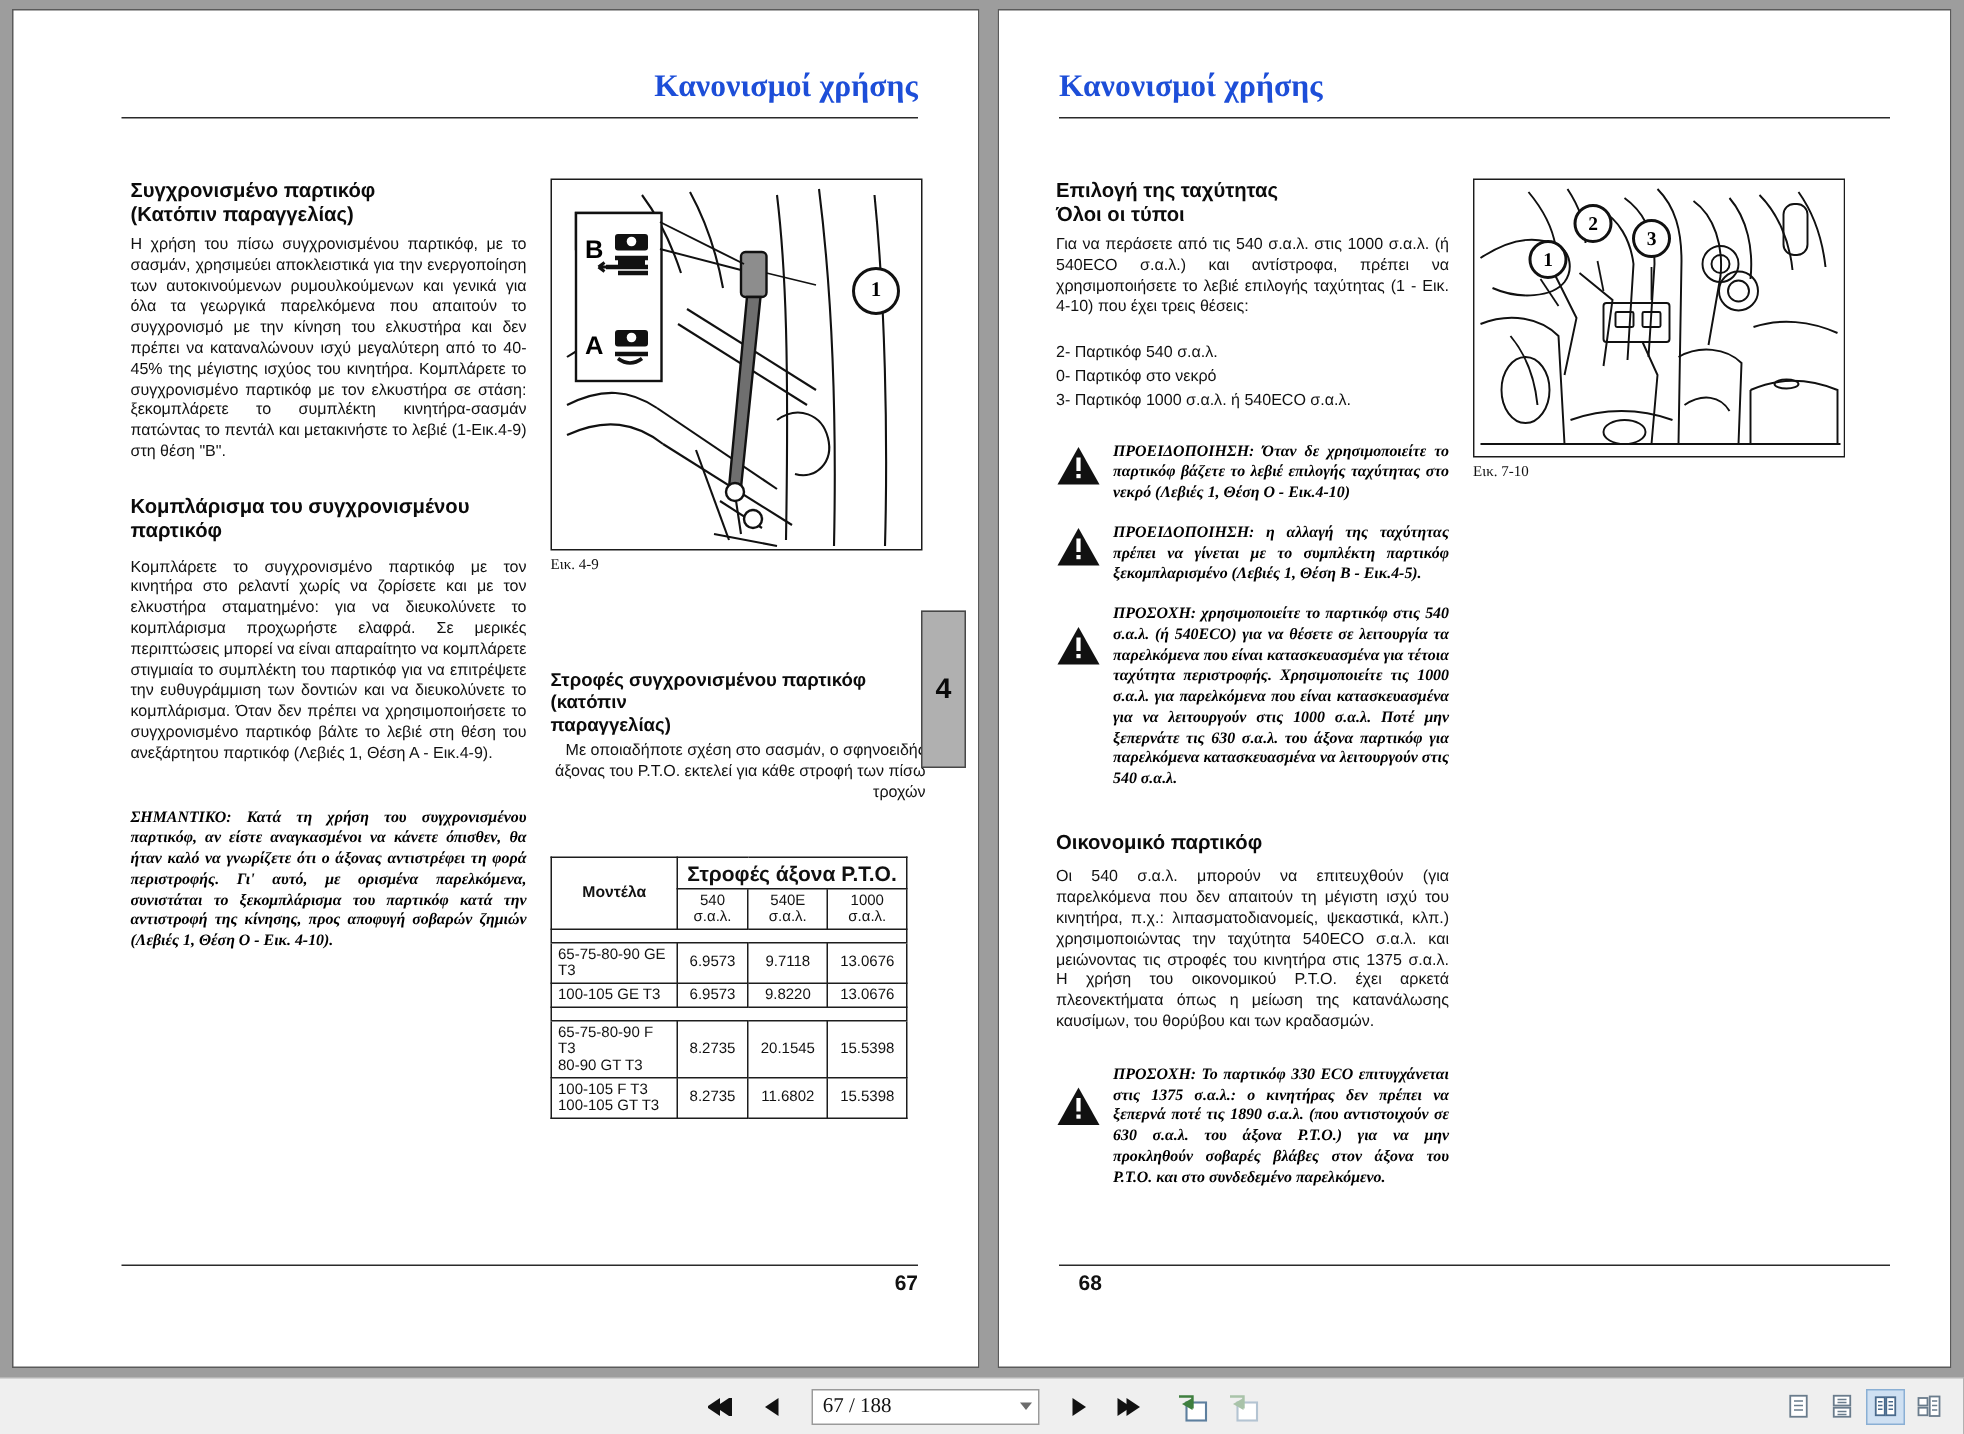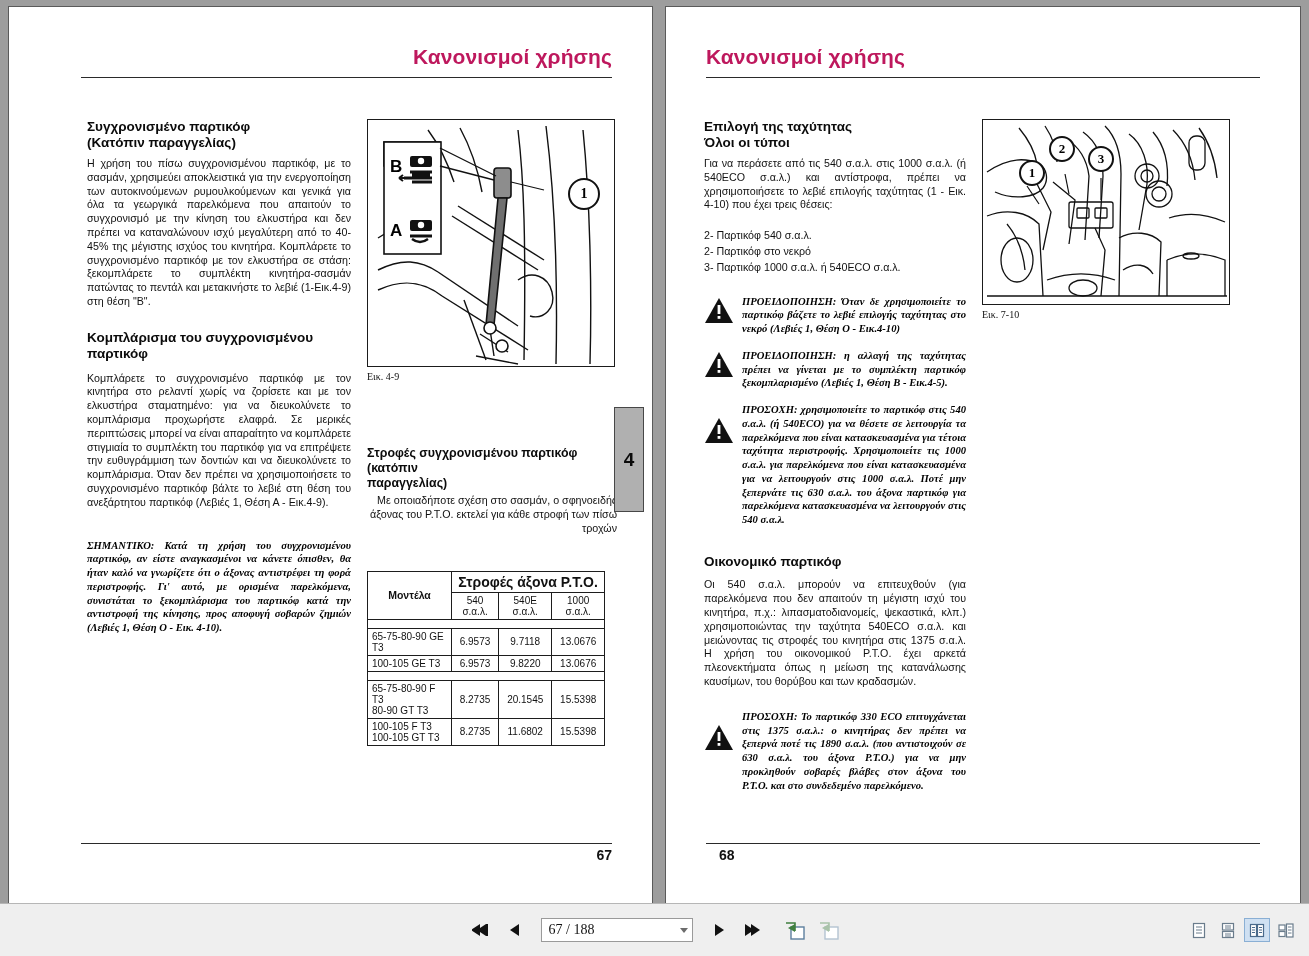--- a/index.html
+++ b/index.html
@@ -27,22 +27,23 @@
   .page.right { left: 665px; width: 636px; }
 
   .page-inner { position: relative; width: 100%; height: 100%; }
 
   
   .pg-header {
     position: absolute; left: 72px; right: 40px; top: 38px;
   }
   .page.right .pg-header { left: 40px; right: 40px; }
   .pg-header .htitle {
-    font-size: 21px; font-weight: bold; color: #be185d;
+    font-size: 21px; font-weight: bold; color: #1d4ed8;
     letter-spacing: .1px;
+    font-family: Liberation Serif, serif;
   }
   .page.left .pg-header .htitle { text-align: right; }
   .page.right .pg-header .htitle { text-align: left; }
   .pg-header .hrule {
     margin-top: 8px; height: 1px; background: #2a2a2a;
   }
 
   
   .pg-footer { position: absolute; left: 72px; right: 40px; bottom: 48px; }
   .page.right .pg-footer { left: 40px; right: 40px; }
@@ -118,21 +119,21 @@
   
   .callout {
     position: absolute; border: 2px solid #111; border-radius: 50%;
     background: #fff; display: flex; align-items: center; justify-content: center;
     font-size: 14px; font-weight: bold; color: #000;
     font-family: "Liberation Serif", serif;
   }
 
   
   .toolbar {
-    position: absolute; left: 0; bottom: 0; width: 1309px; height: 53px;
+    position: absolute; left: 0; bottom: 0; width: 1309px; height: 38px;
     background: #efefef; border-top: 1px solid #b6b6b6;
     display: flex; align-items: center;
   }
   .tb-center {
     position: absolute; left: 50%; transform: translateX(-50%);
     display: flex; align-items: center; gap: 10px;
   }
   .tb-btn {
     width: 24px; height: 24px; display: flex; align-items: center;
     justify-content: center; background: transparent; border: none; cursor: pointer;
@@ -331,21 +332,21 @@
 
         <div class="col" style="left:38px; top:112px; width:262px">
           <h3 class="sec">
             <span>Επιλογή της ταχύτητας</span><br>
             <span>Όλοι οι τύποι</span>
           </h3>
           <p class="body">Για να περάσετε από τις 540 σ.α.λ. στις 1000 σ.α.λ. (ή 540ECO σ.α.λ.) και αντίστροφα, πρέπει να χρησιμοποιήσετε το λεβιέ επιλογής ταχύτητας (1 - Εικ. 4-10) που έχει τρεις θέσεις:</p>
 
           <div style="height:8px"></div>
           <p class="body" style="margin-bottom:2px">2-  Παρτικόφ 540 σ.α.λ.</p>
-          <p class="body" style="margin-bottom:2px">2-  Παρτικόφ στο νεκρό</p>
+          <p class="body" style="margin-bottom:2px">0-  Παρτικόφ στο νεκρό</p>
           <p class="body" style="margin-bottom:2px">3-  Παρτικόφ 1000 σ.α.λ. ή 540ECO σ.α.λ.</p>
 
           <div style="height:18px"></div>
 
           <div class="warn">
             <span class="tri">
               <svg width="30" height="27" viewBox="0 0 30 27">
                   <polygon points="15,1 29,26 1,26" fill="#111"></polygon>
                   <rect x="13.6" y="8" width="2.8" height="9" fill="#fff"></rect>
                   <rect x="13.6" y="19" width="2.8" height="2.8" fill="#fff"></rect>

